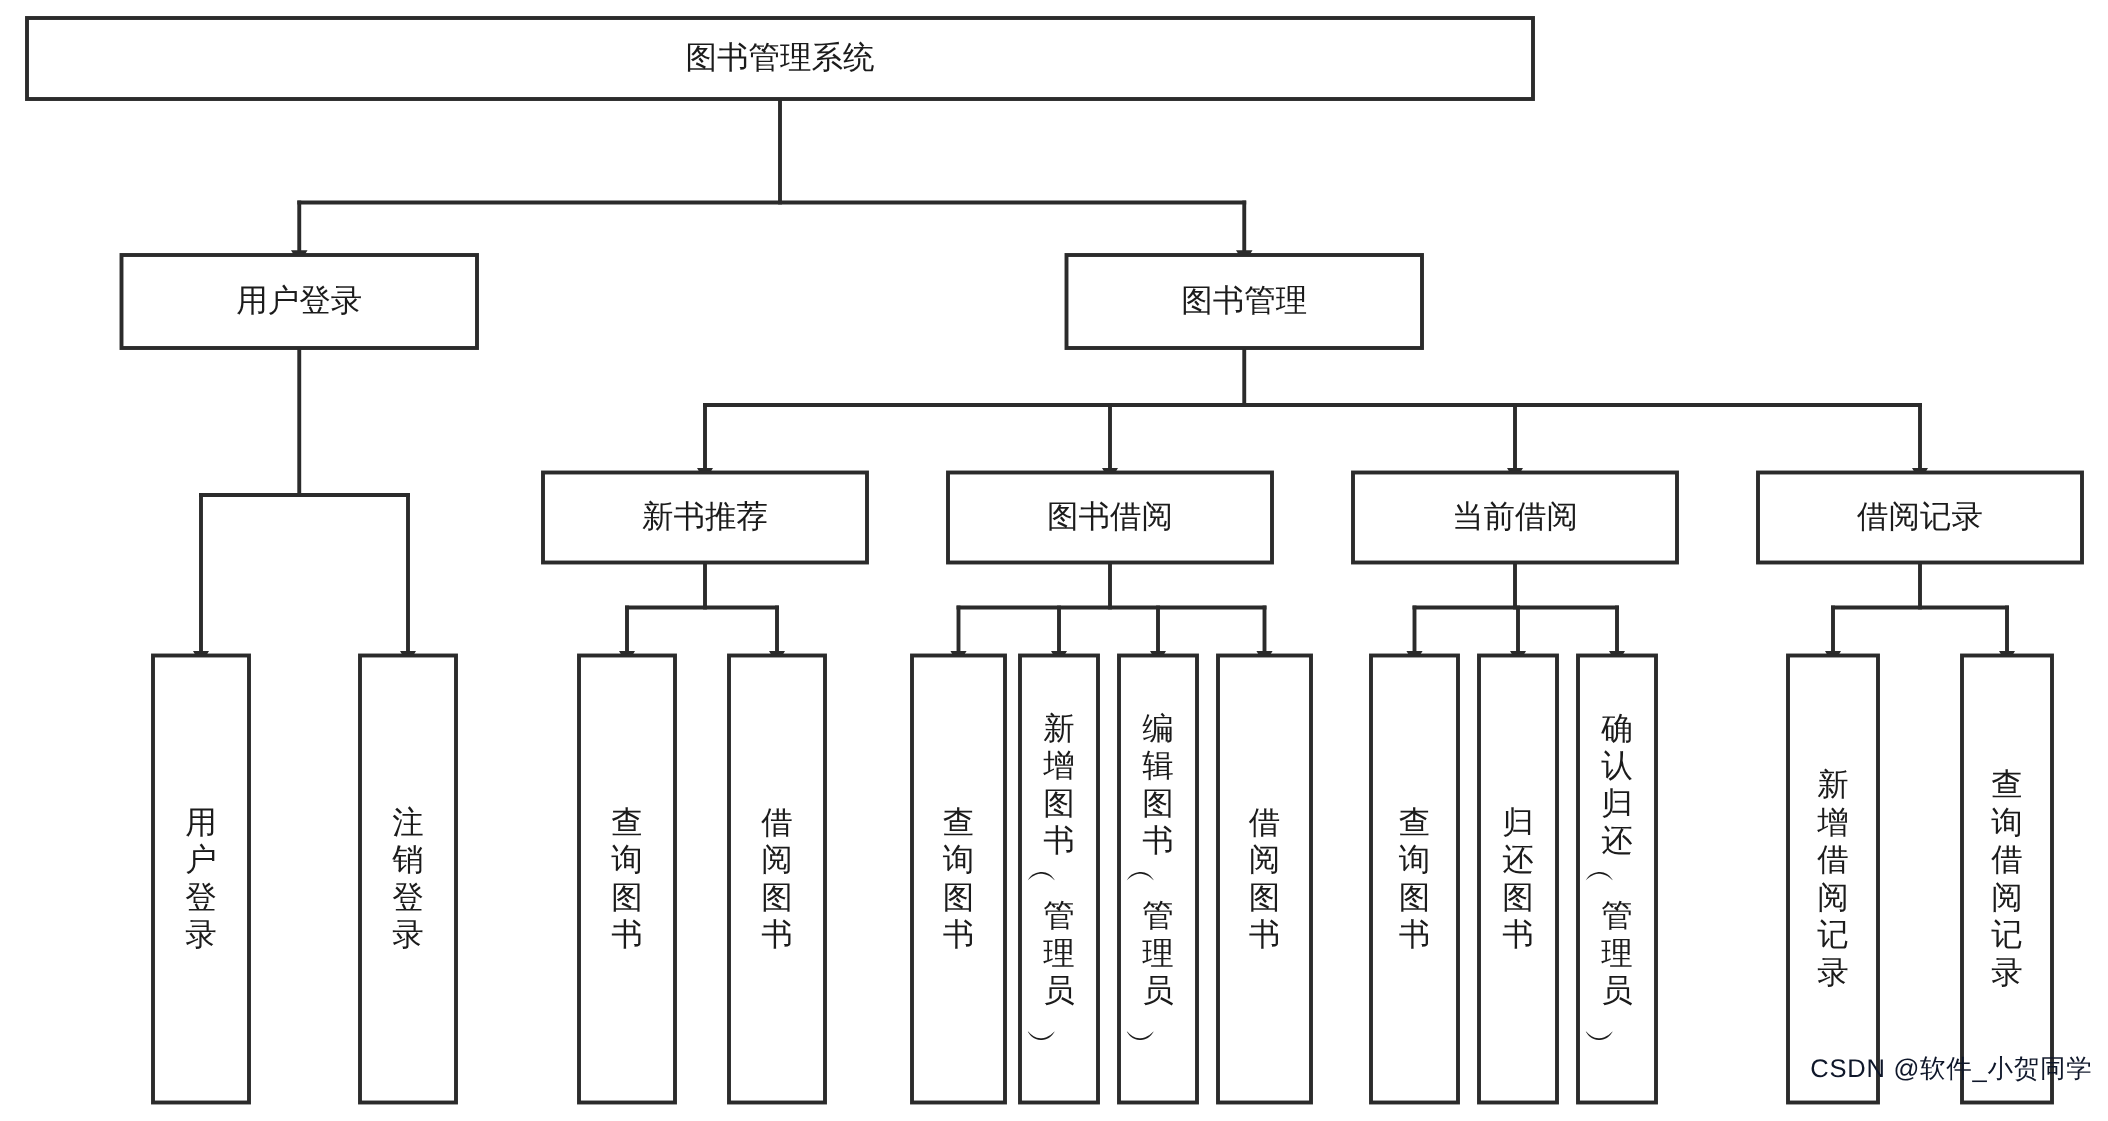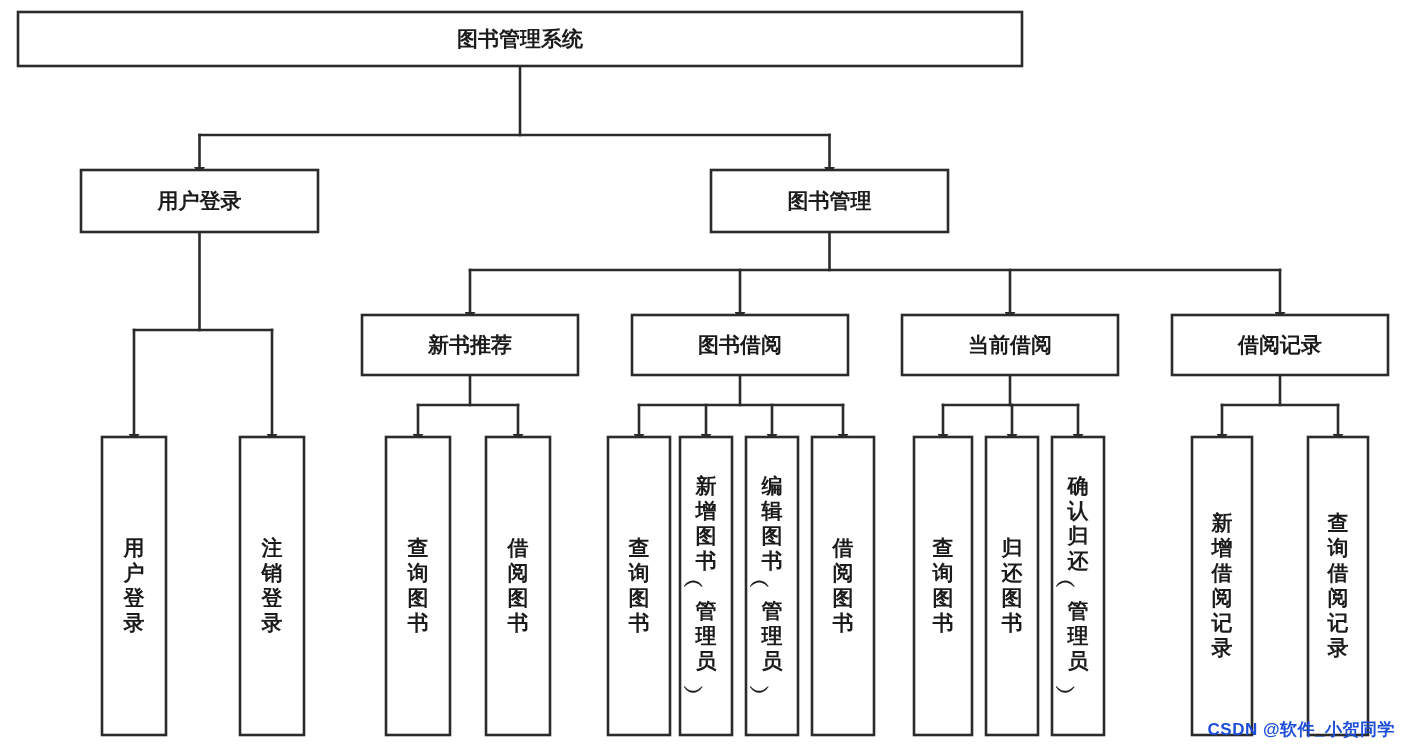--- a/index.html
+++ b/index.html
@@ -11,21 +11,20 @@
     width: 1405px;
     height: 747px;
     font-family: "Liberation Sans", "DejaVu Sans", sans-serif;
     overflow: hidden;
     position: relative;
   }
   #diagram-root {
     position: relative;
     width: 1405px;
     height: 747px;
-    font-weight: bold;
   }
   svg.tree-svg {
     position: absolute;
     top: 0;
     left: 0;
     width: 1405px;
     height: 747px;
   }
   .node-box {
     fill: #ffffff;
@@ -47,24 +46,24 @@
   }
   .node-label-v {
     font-family: "Liberation Sans", "DejaVu Sans", sans-serif;
     font-size: 21px;
     fill: #1b1b1b;
     text-anchor: middle;
   }
   .watermark-text {
     position: absolute;
     right: 10px;
-    bottom: 6px;
+    bottom: 23px;
     font-family: "Liberation Sans", "DejaVu Sans", sans-serif;
     font-size: 17px;
-    color: #1d4ed8;
+    color: #0f172a;
     white-space: nowrap;
     letter-spacing: 0.5px;
     user-select: none;
   }
 </style>
 </head>
 <body>
 
 <div id="diagram-root">
 

